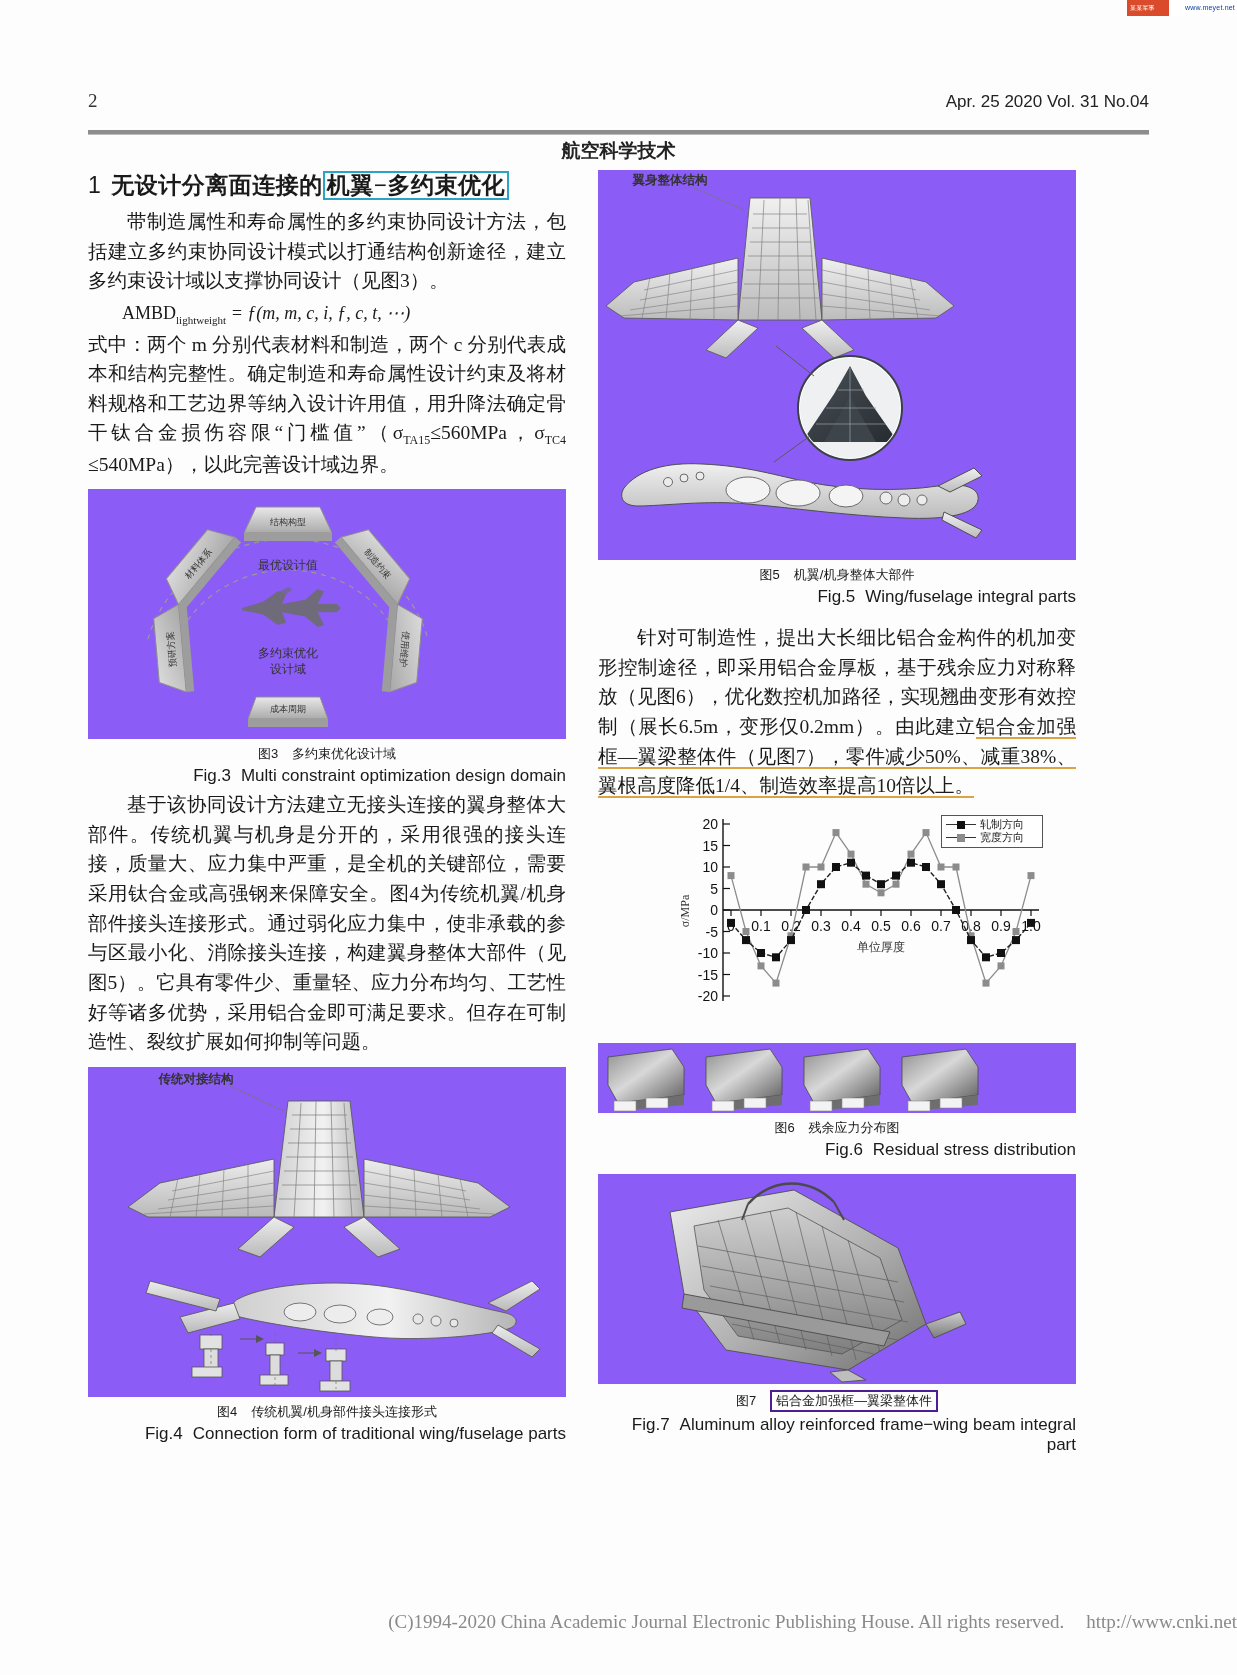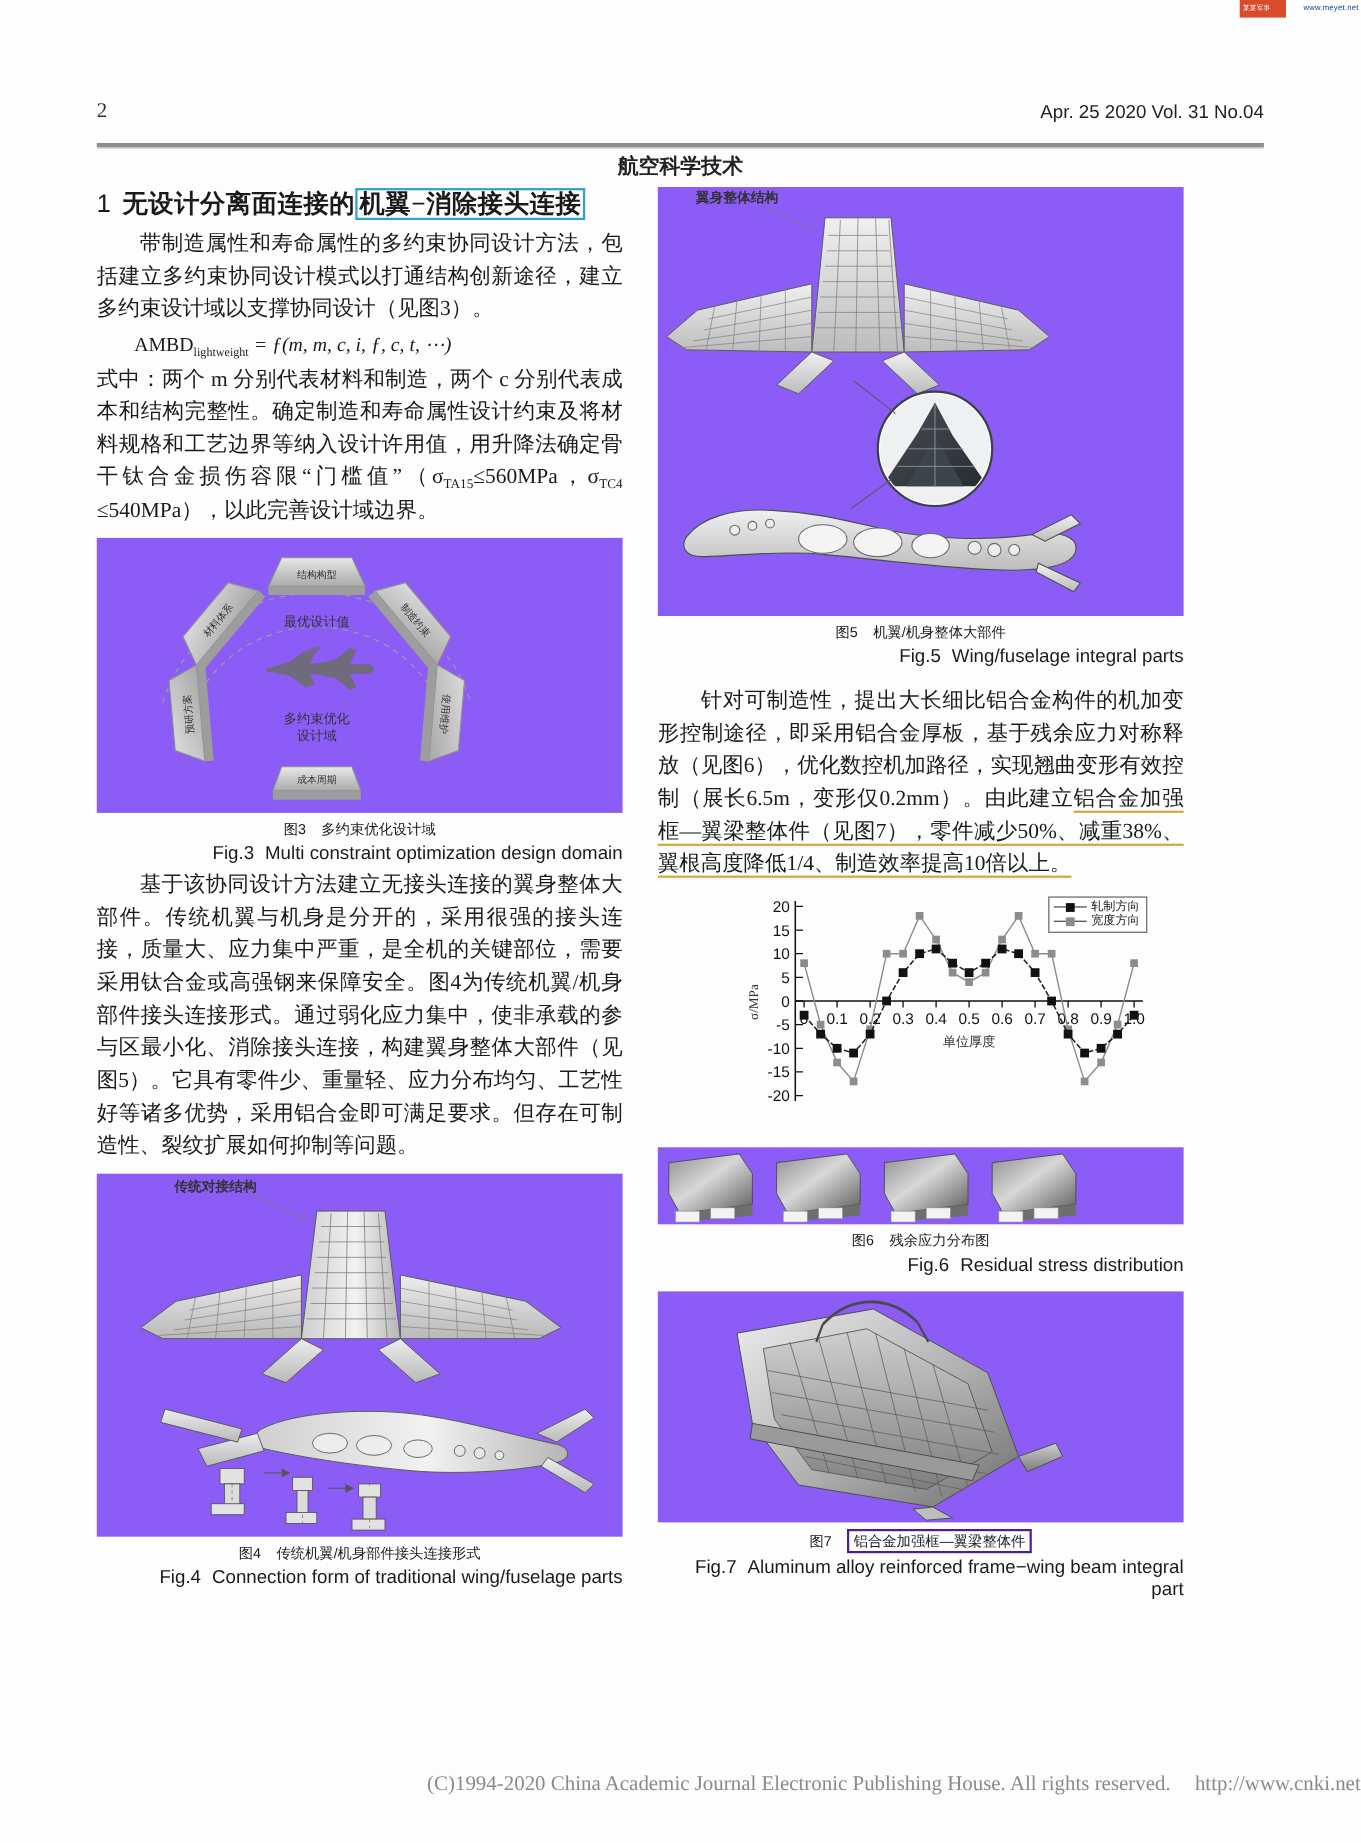--- a/index.html
+++ b/index.html
@@ -68,21 +68,21 @@
     position:absolute;left:0;right:0;bottom:42px;text-align:right;
     font-size:19px;color:#8a8a8a;font-family:"Liberation Serif",serif;
   }
   .footer .gap{display:inline-block;width:22px;}
 
   
   .chart{position:relative;width:420px;height:230px;margin:6px auto 0 auto;}
   .chart svg{display:block;}
   .legendbox{
     position:absolute;right:4px;top:4px;border:1px solid #555;background:#fff;
-    padding:2px 6px 3px 4px;font-size:11px;font-family:"Liberation Sans",sans-serif;
+    padding:2px 18px 3px 4px;font-size:11px;font-family:"Liberation Sans",sans-serif;
   }
   .legendbox .row{display:flex;align-items:center;gap:4px;line-height:13px;white-space:nowrap;}
   .lg-line{display:inline-block;width:30px;height:11px;position:relative;}
   .lg-line:before{content:"";position:absolute;left:0;right:0;top:5px;height:1px;background:#333;}
   .lg-line .mk{position:absolute;left:11px;top:2px;width:8px;height:8px;}
   .mk-a{background:#111;}
   .mk-b{background:#8c8c8c;}
 
   
   .art{position:relative;background:#8b5cf6;margin:0 auto;}
@@ -101,21 +101,21 @@
   <div class="hdr">
     <div class="pg">2</div>
     <div class="jt">航空科学技术</div>
     <div class="dt">Apr. 25  2020  Vol. 31  No.04</div>
   </div>
   <div class="hdr-rule"></div>
 
   <div class="col col-l">
 
     <h1 class="sec">
-      <span class="num">1</span><span>无设计分离面连接的</span><span class="boxed">机翼−消除接头连接</span>
+      <span class="num">1</span><span>无设计分离面连接的</span><span class="boxed">机翼−多约束优化</span>
     </h1>
 
     <p class="body ind">带制造属性和寿命属性的多约束协同设计方法，包括建立多约束协同设计模式以打通结构创新途径，建立多约束设计域以支撑协同设计（见图3）。</p>
 
     <div class="formula">
       <span>AMBD</span><span class="sub">lightweight</span>
       <span style="font-style:italic">= ƒ(m, m, c, i, ƒ, c, t, ⋯)</span>
     </div>
 
     <p class="body"><span>式中：两个 m 分别代表材料和制造，两个 c 分别代表成本和结构完整性。确定制造和寿命属性设计约束及将材料规格和工艺边界等纳入设计许用值，用升降法确定骨干钛合金损伤容限“门槛值”</span><span>（σ</span><span class="subsup">TA15</span><span>≤560MPa，σ</span><span class="subsup">TC4</span><span> ≤540MPa），以此完善设计域边界。</span></p>

